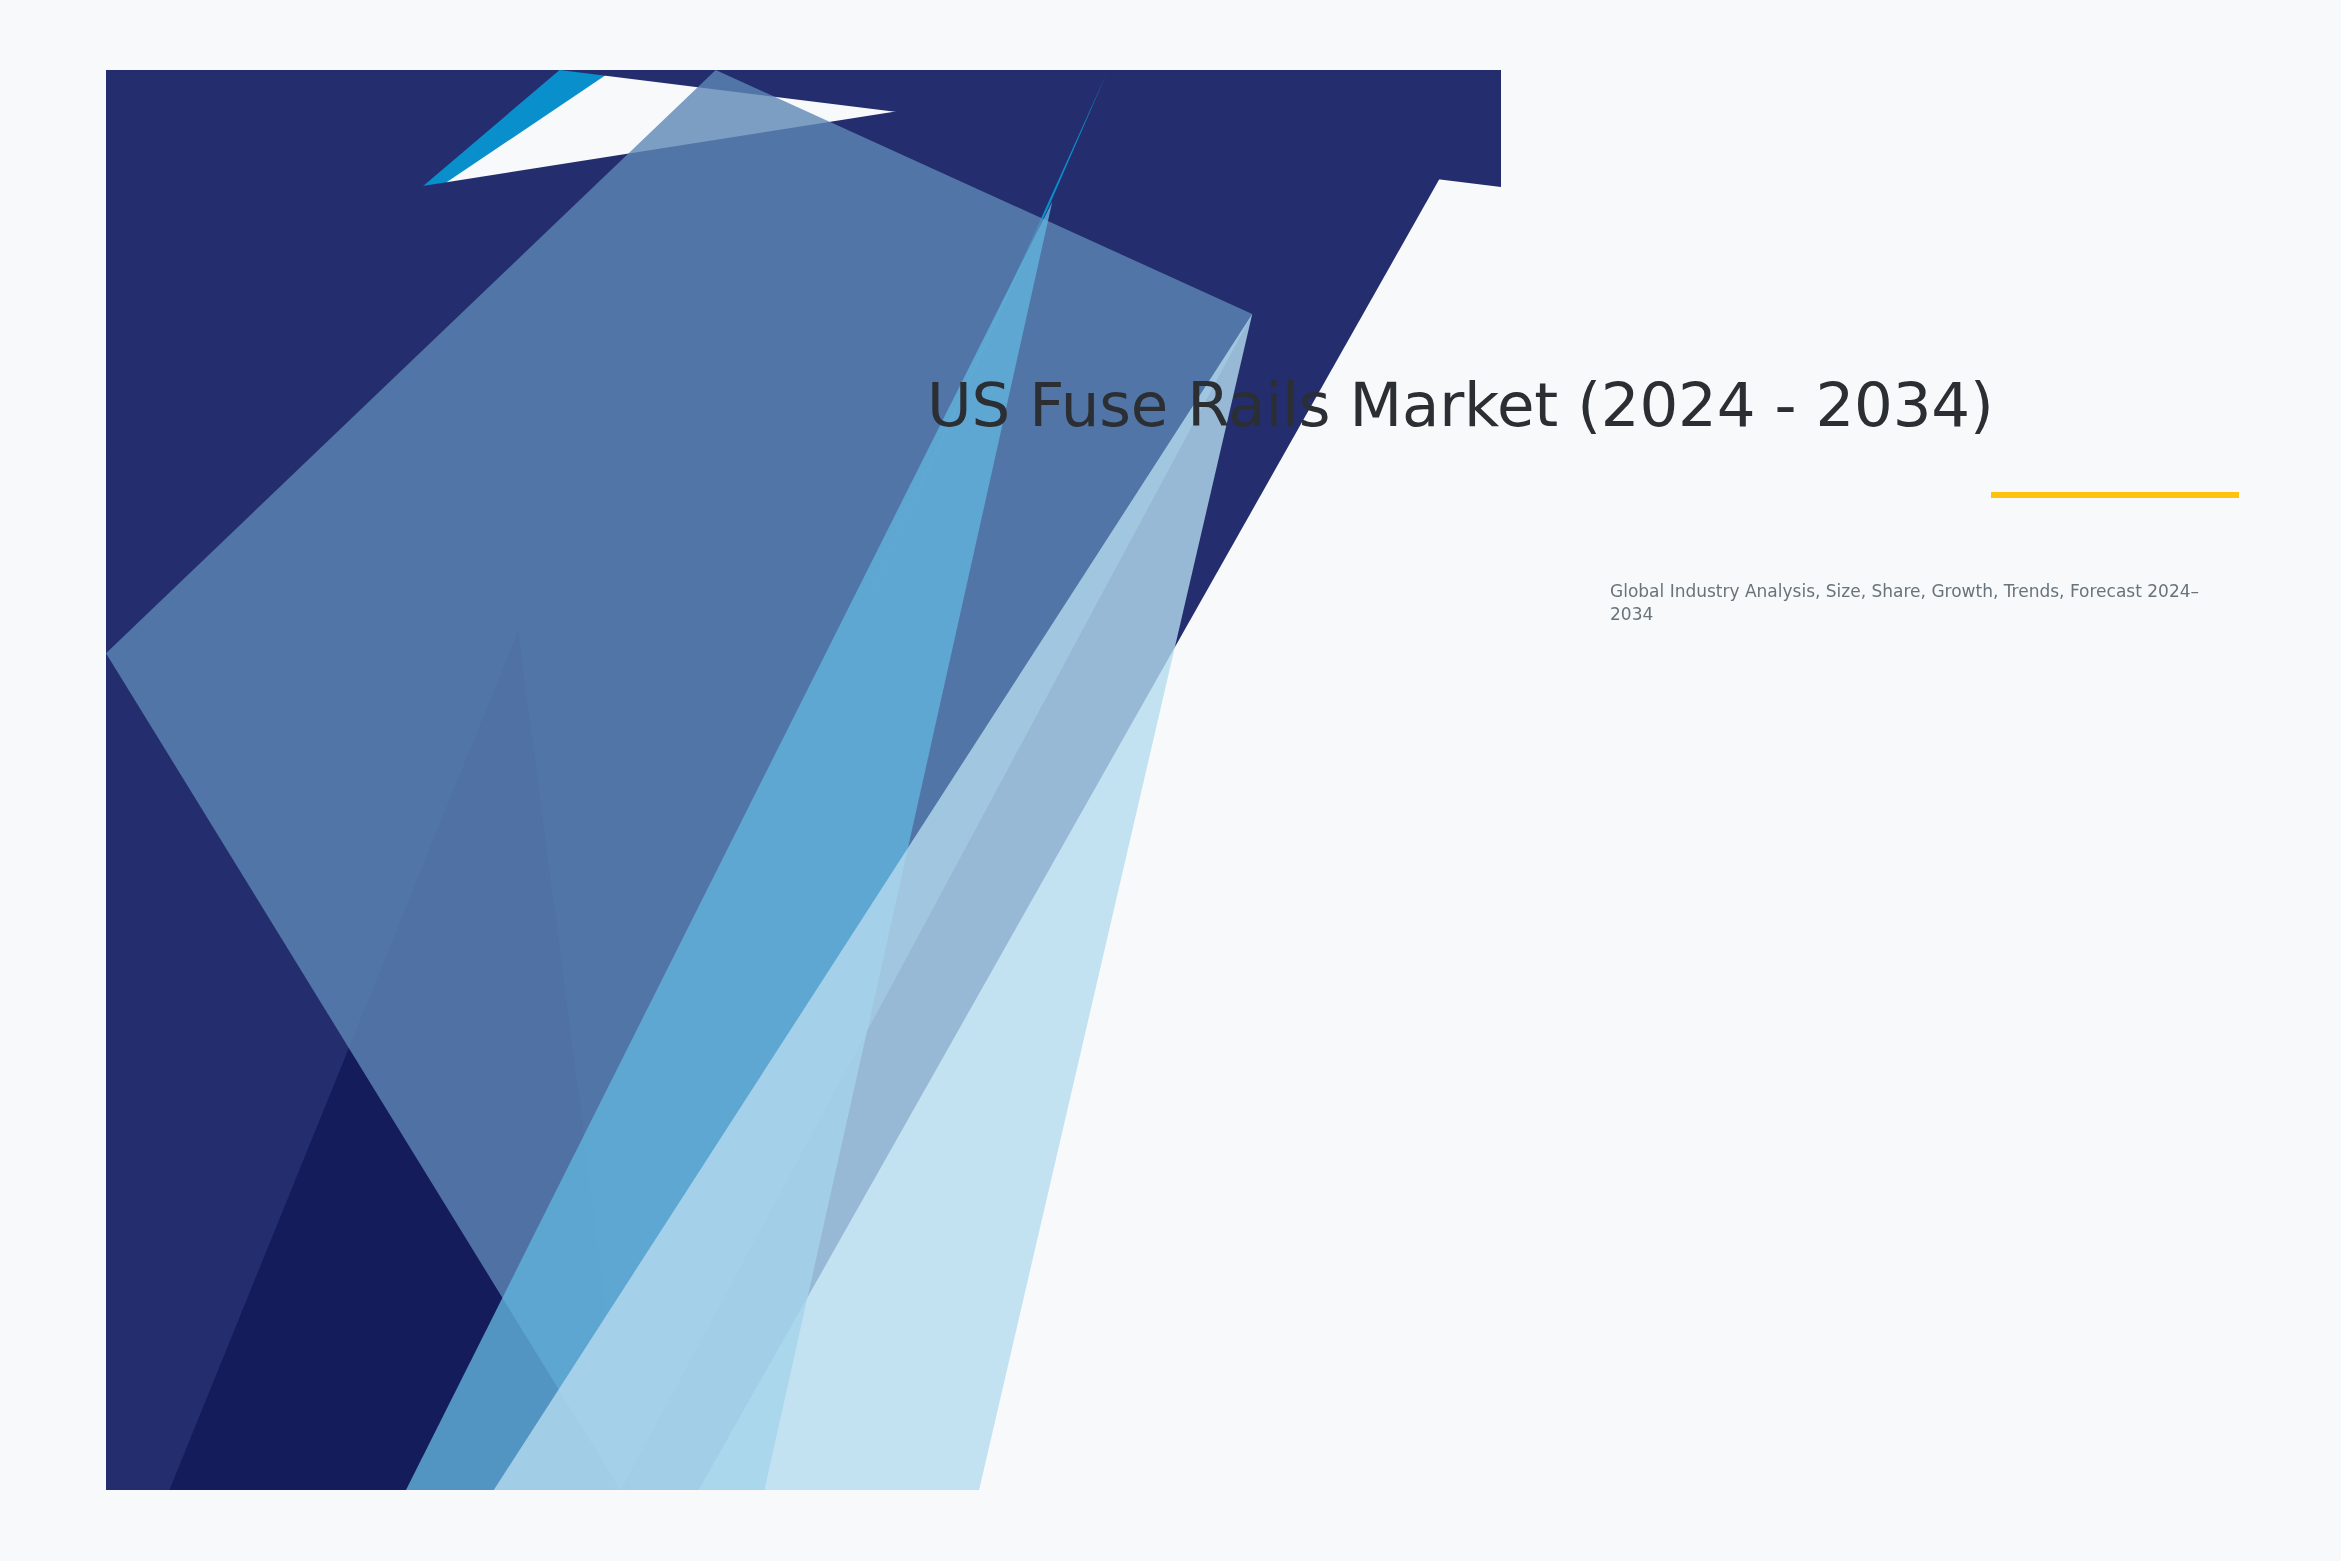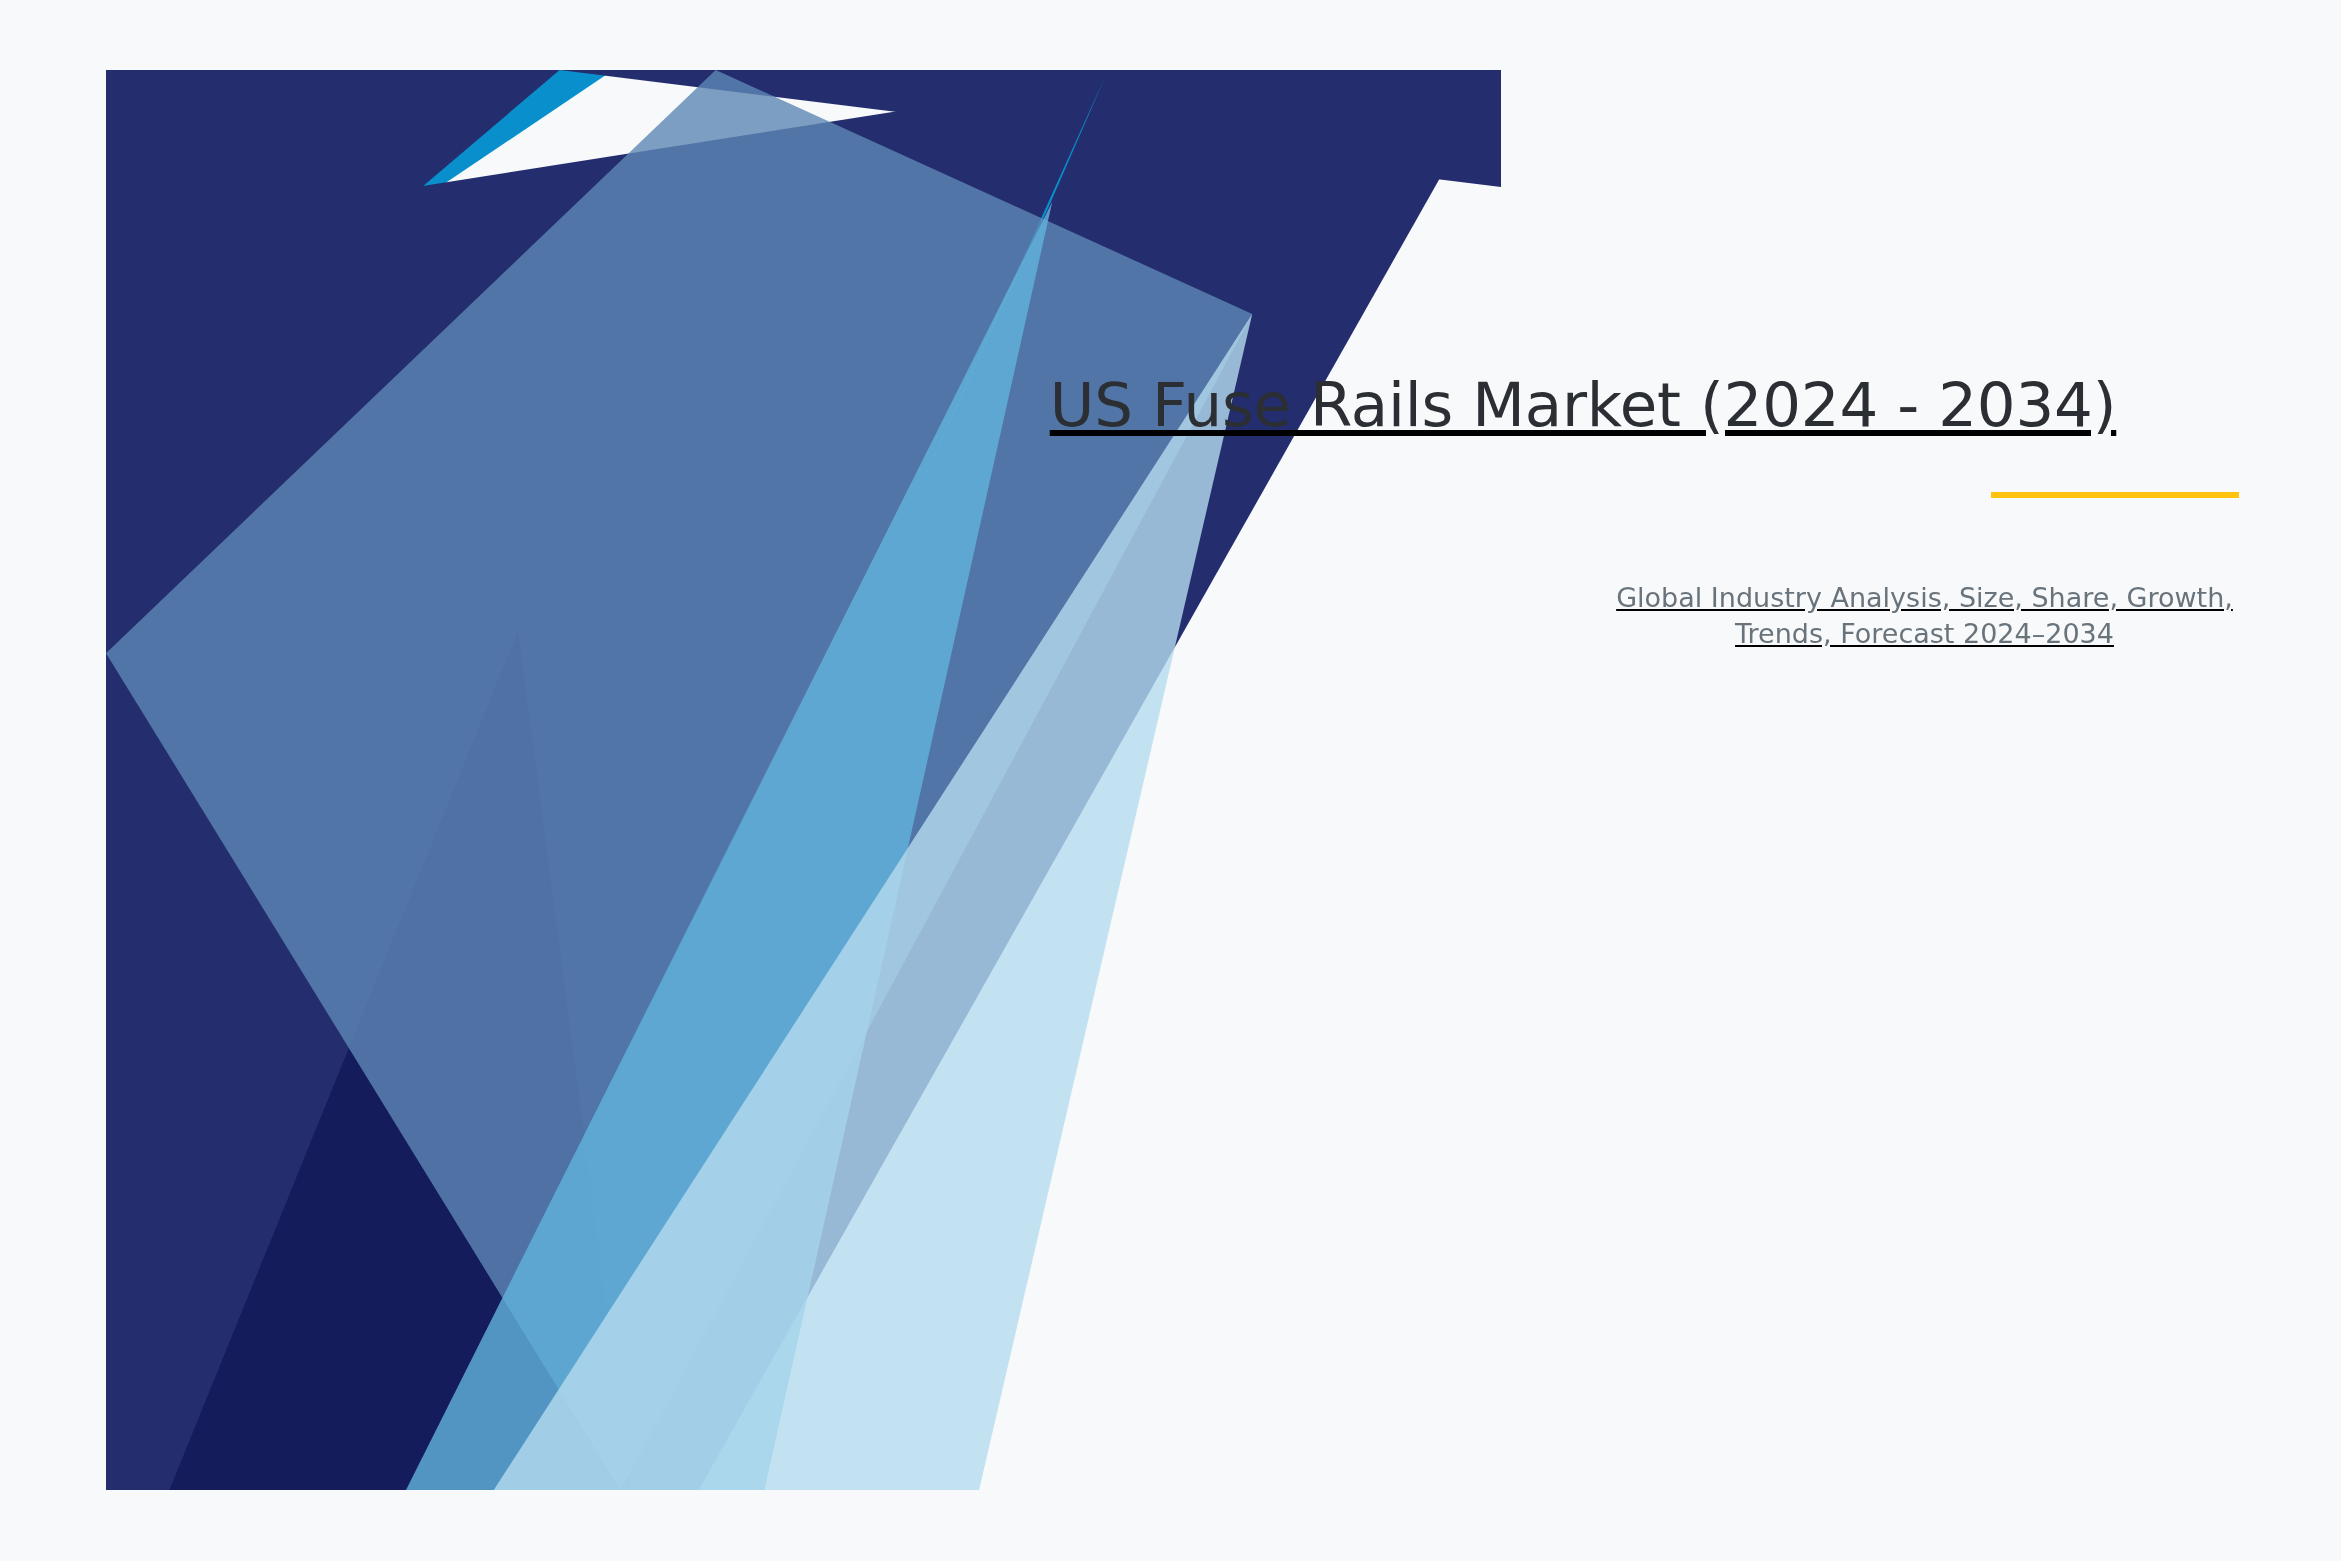--- a/index.html
+++ b/index.html
@@ -30,22 +30,21 @@
     overflow: hidden;
   }
   .artwork svg { display: block; width: 100%; height: 100%; }
 
   
   .text-block {
     position: absolute;
     left: 927px;
     top: 371px;
     width: 1312px;
-    text-align: center;
-    text-decoration: underline;
+    text-align: left;
   }
 
   .cover-title {
     font-size: 61px;
     line-height: 1.12;
     font-weight: 400;
     color: #2b2f33;
     letter-spacing: -0.2px;
     white-space: nowrap;
   }
@@ -56,21 +55,21 @@
     justify-content: flex-end;
   }
   .accent-rule {
     width: 248px;
     height: 5.4px;
     background: #ffc20e;
   }
 
   .cover-subtitle {
     margin-top: 82px;
-    font-size: 27px;
+    font-size: 17px;
     line-height: 1.36;
     font-weight: 400;
     color: #69737b;
     margin-left: auto;
     width: 629px;
   }
 </style>
 </head>
 <body>
 

